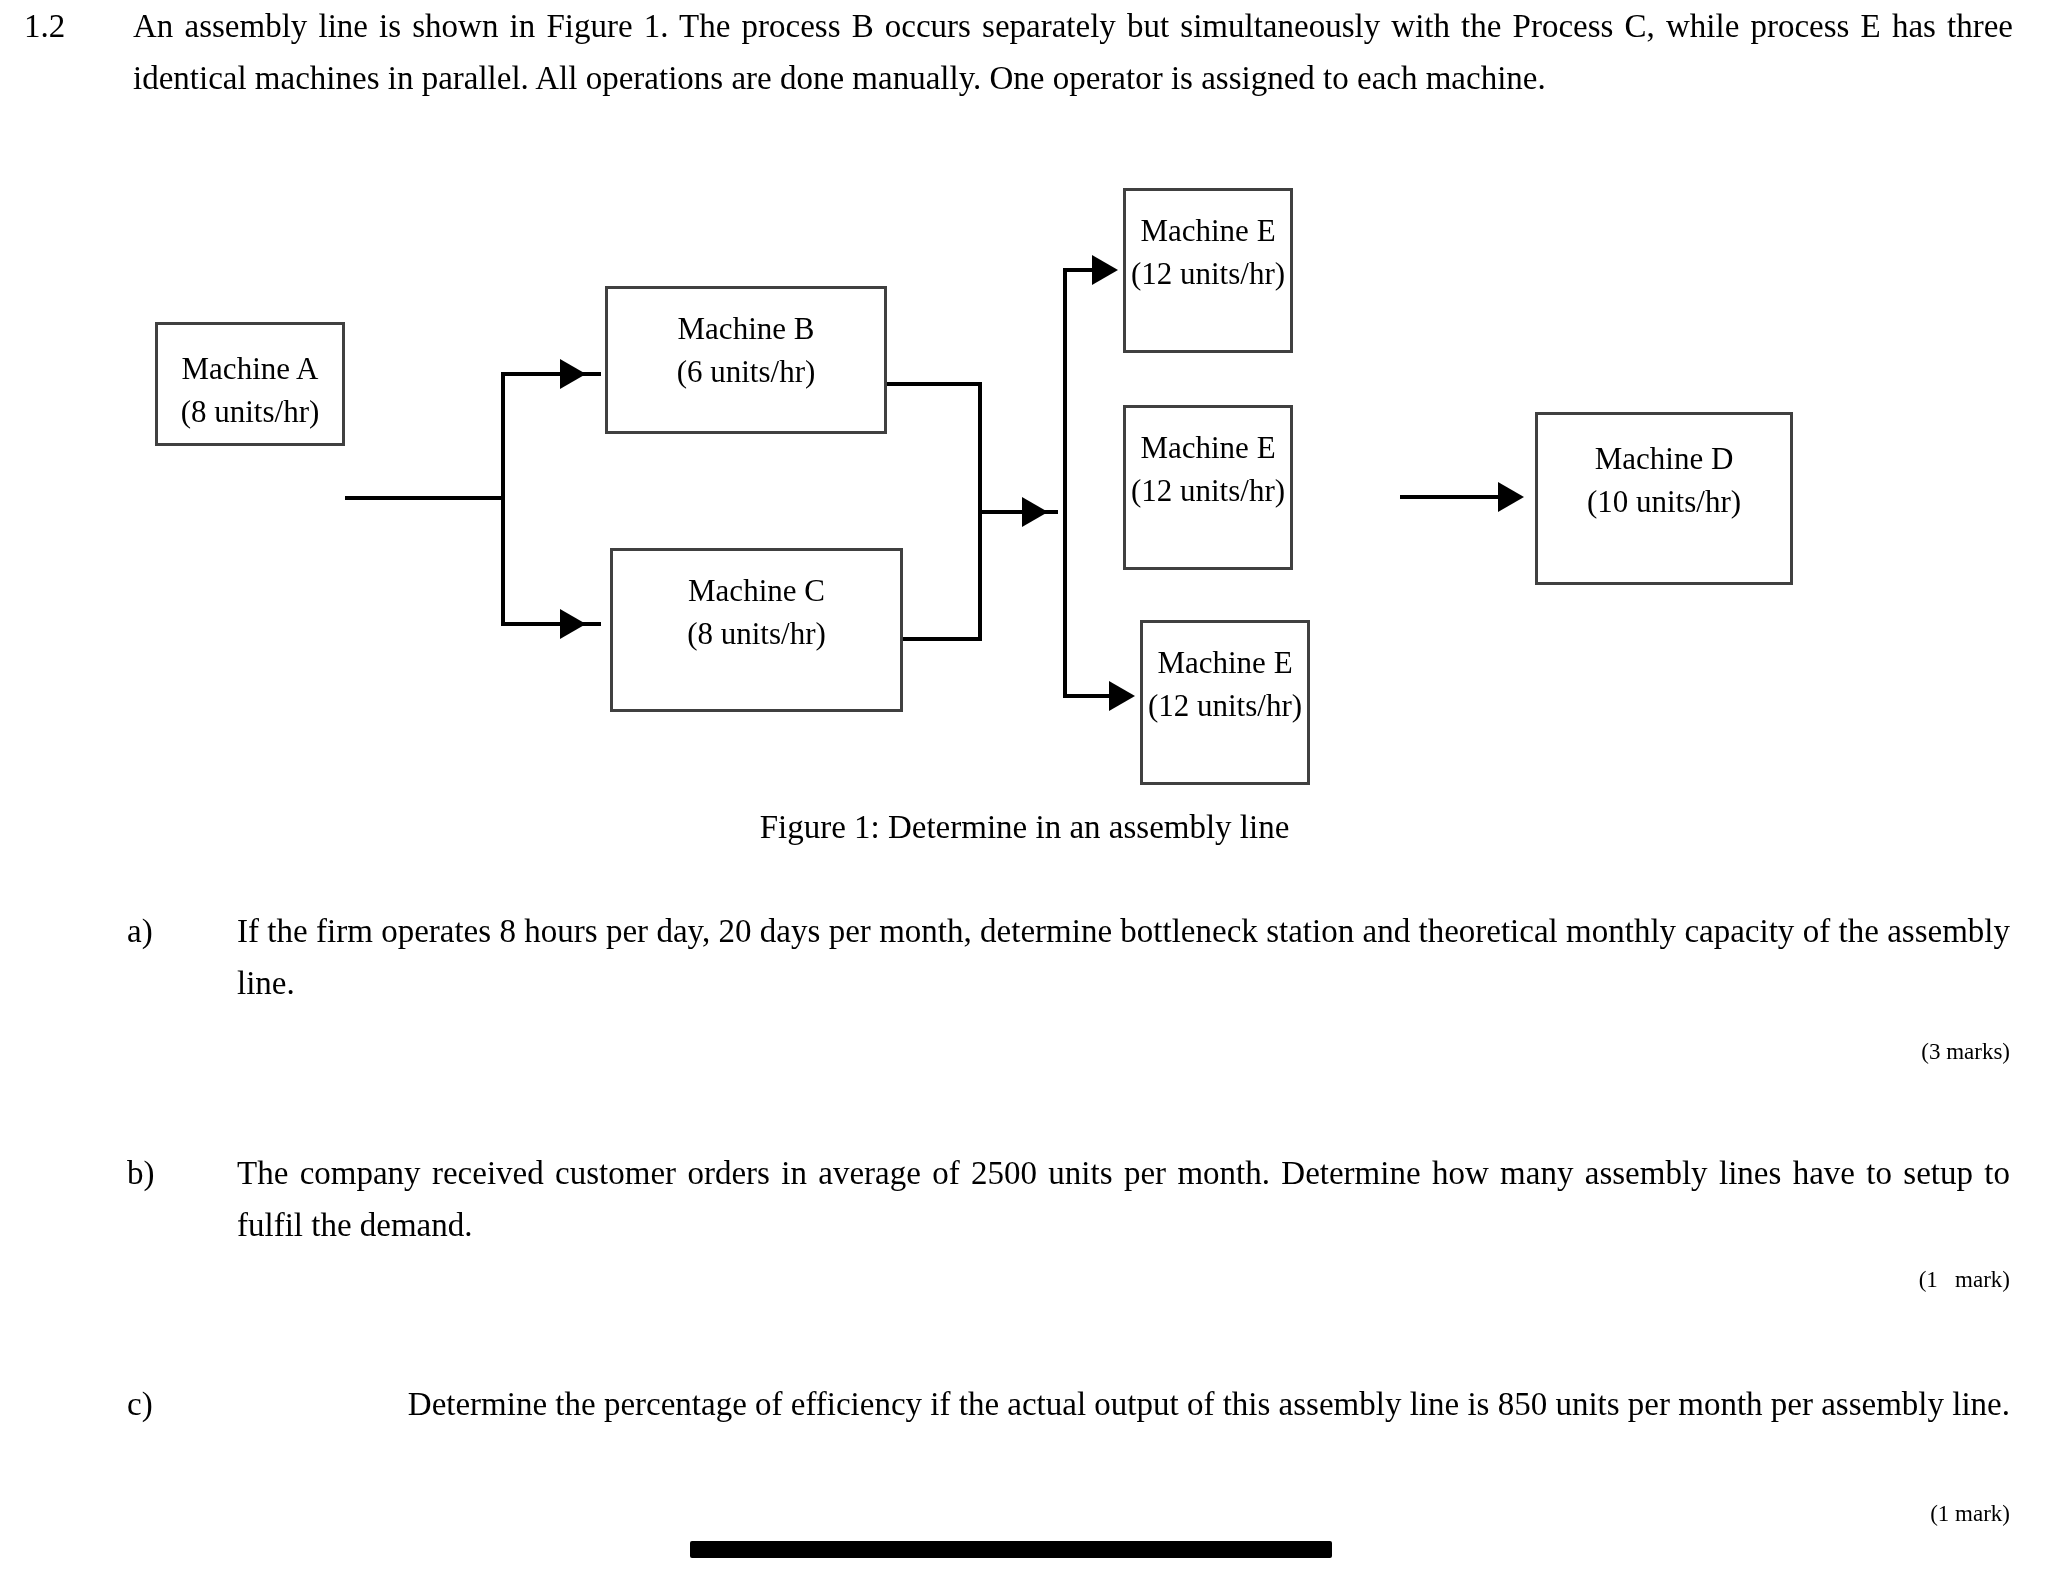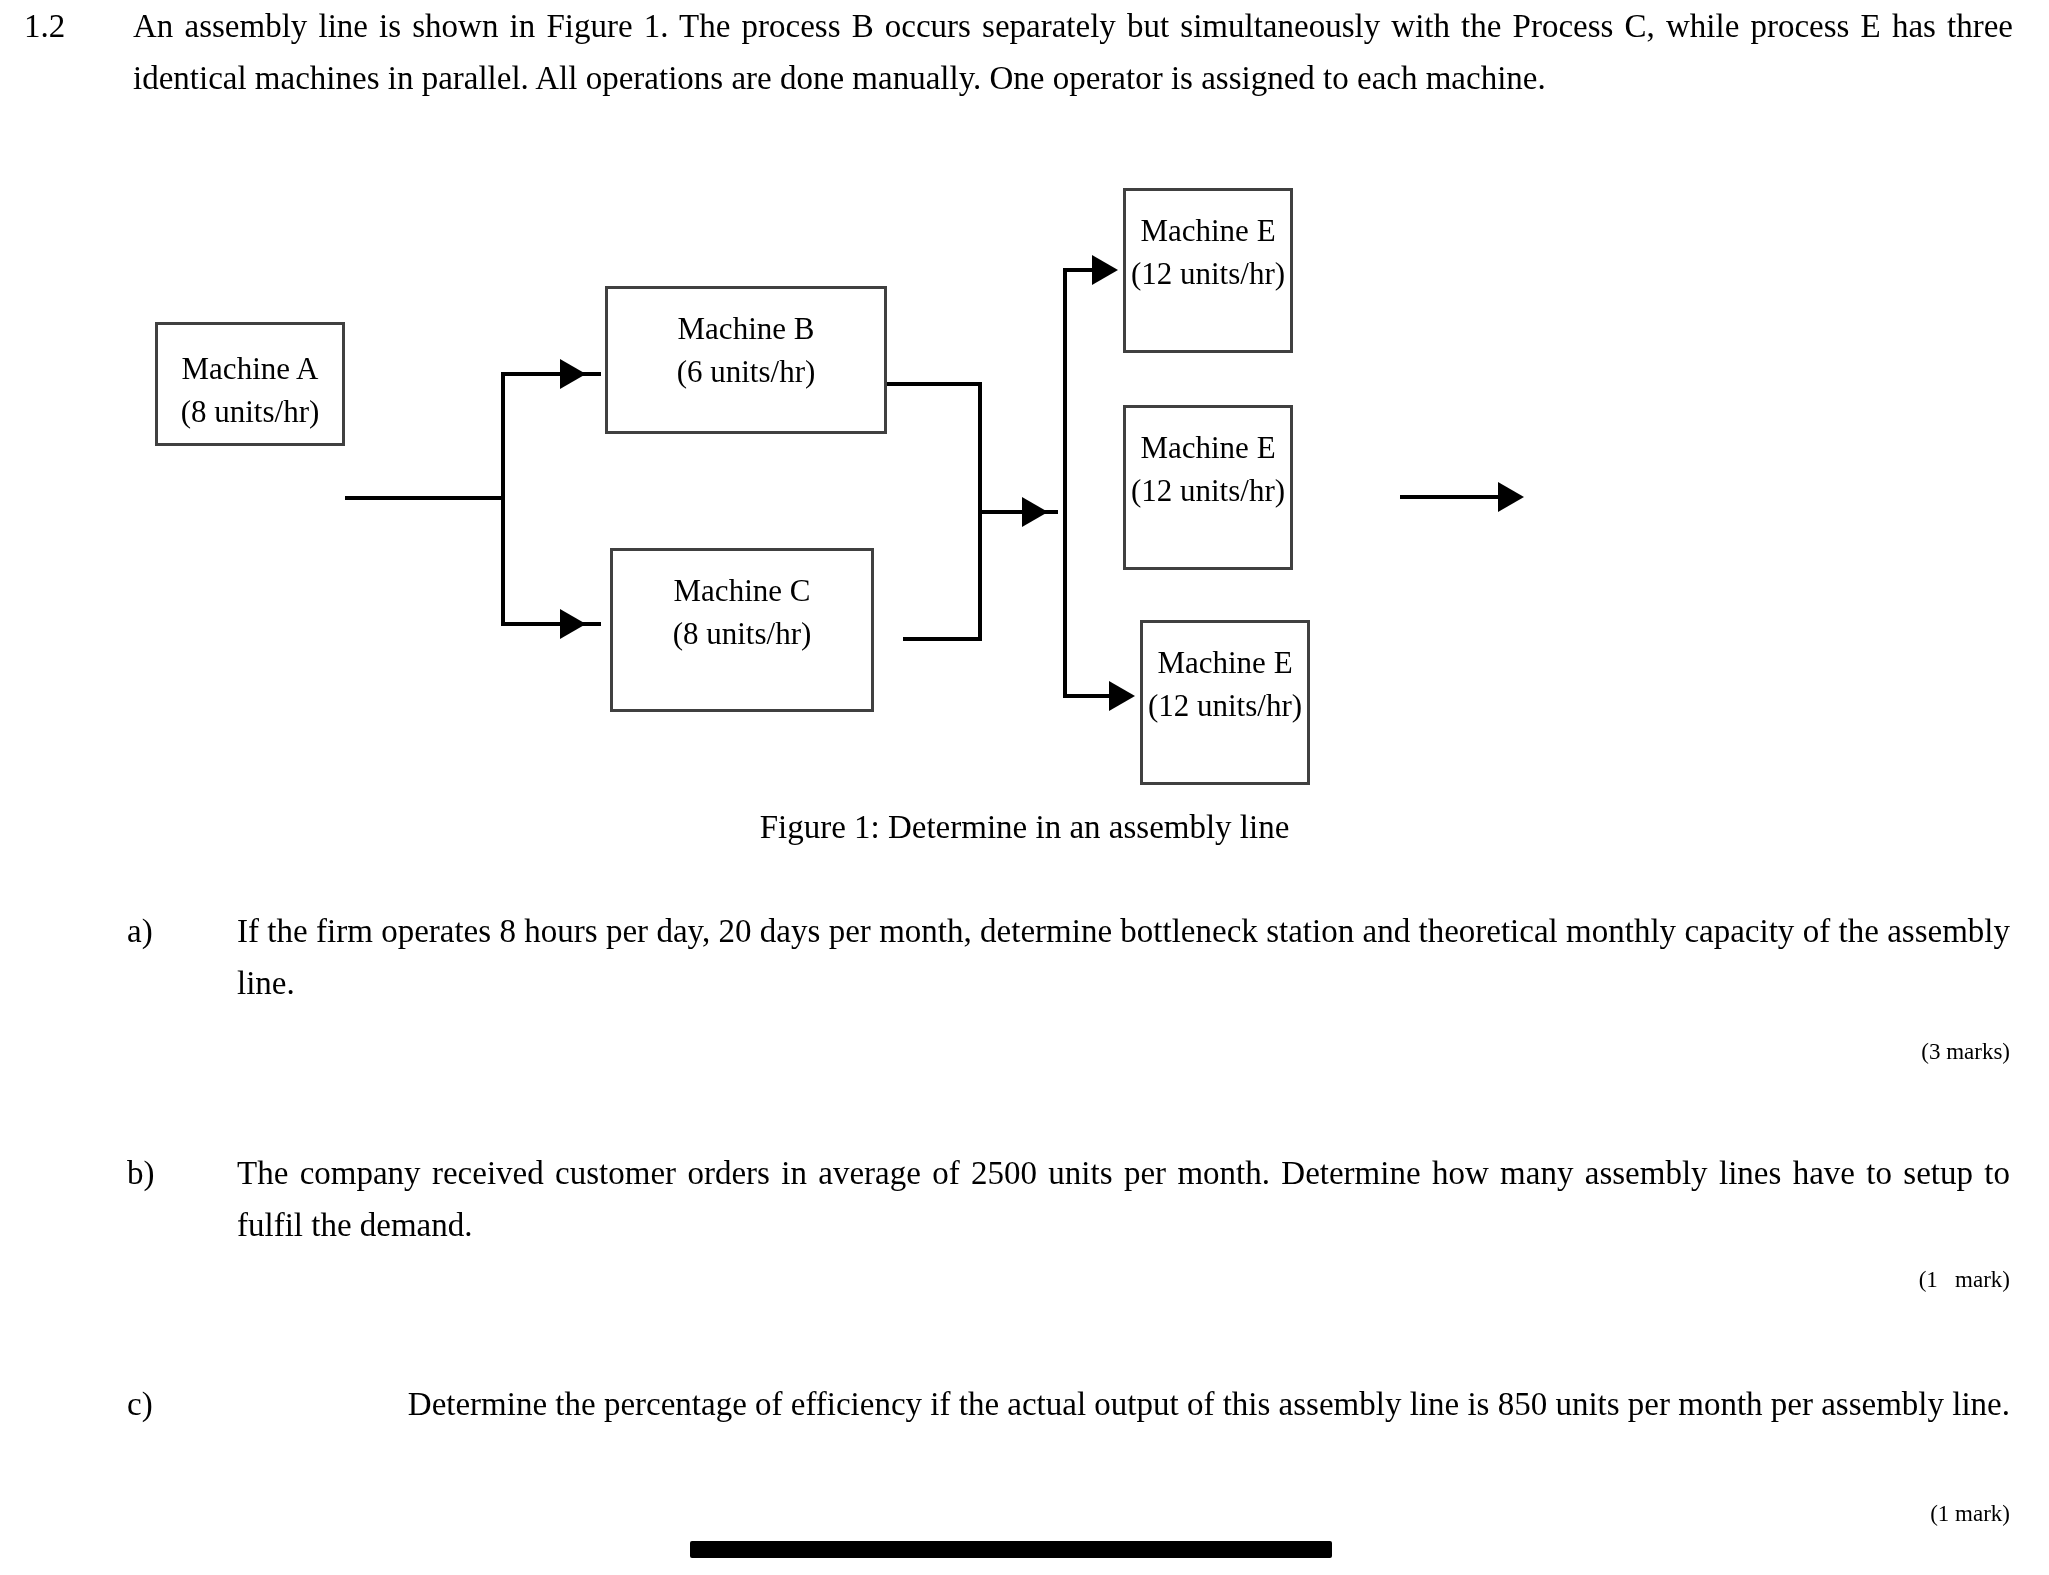--- a/index.html
+++ b/index.html
@@ -130,40 +130,44 @@
   <div class="box" style="left:155px; top:322px; width:190px; height:124px; padding-top:22px;">
     <span class="ln1">Machine A</span>
     <span class="ln2">(8 units/hr)</span>
   </div>
 
   <div class="box" style="left:605px; top:286px; width:282px; height:148px; padding-top:18px;">
     <span class="ln1">Machine B</span>
     <span class="ln2">(6 units/hr)</span>
   </div>
 
-  <div class="box" style="left:610px; top:548px; width:264px; height:164px; padding-top:18px;">
+  <div class="box" style="left:610px; top:548px; width:293px; height:164px; padding-top:18px;">
     <span class="ln1">Machine C</span>
     <span class="ln2">(8 units/hr)</span>
   </div>
 
   <div class="box" style="left:1123px; top:188px; width:170px; height:165px; padding-top:18px;">
     <span class="ln1">Machine E</span>
     <span class="ln2">(12 units/hr)</span>
   </div>
 
   <div class="box" style="left:1123px; top:405px; width:170px; height:165px; padding-top:18px;">
     <span class="ln1">Machine E</span>
     <span class="ln2">(12 units/hr)</span>
   </div>
 
   <div class="box" style="left:1140px; top:620px; width:170px; height:165px; padding-top:18px;">
     <span class="ln1">Machine E</span>
     <span class="ln2">(12 units/hr)</span>
   </div>
 
+  <div class="box" style="left:1535px; top:412px; width:258px; height:173px; padding-top:22px;">
+    <span class="ln1">Machine D</span>
+    <span class="ln2">(10 units/hr)</span>
+  </div>
 
   <div class="lineh" style="left:345px; top:496px; width:160px;"></div>
   <div class="linev" style="left:501px; top:372px; height:254px;"></div>
   <div class="lineh" style="left:501px; top:372px; width:100px;"></div>
   <div class="arrowhead" style="left:560px; top:359px;"></div>
   <div class="lineh" style="left:501px; top:622px; width:100px;"></div>
   <div class="arrowhead" style="left:560px; top:609px;"></div>
 
   <div class="lineh" style="left:887px; top:382px; width:95px;"></div>
   <div class="lineh" style="left:903px; top:637px; width:79px;"></div>

